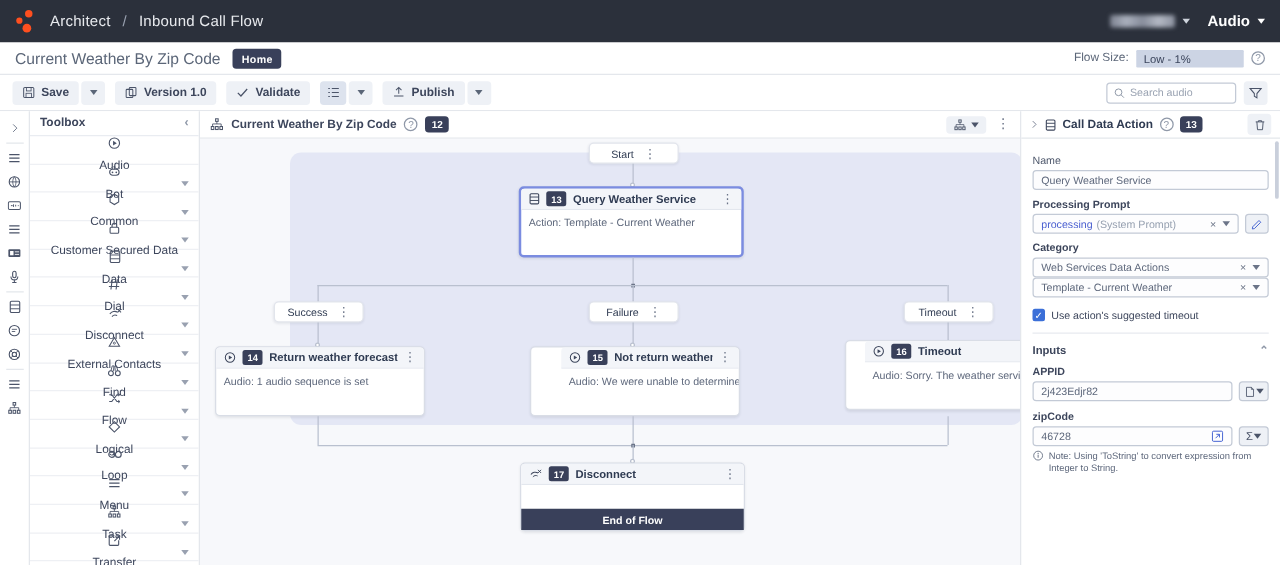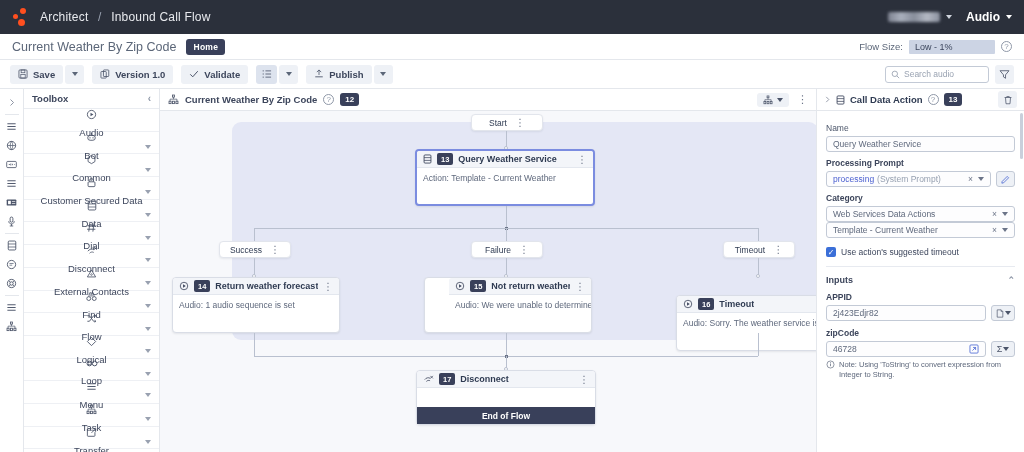--- a/index.html
+++ b/index.html
@@ -654,21 +654,21 @@
                   <path d="M6.5 5.3 L10.8 8 L6.5 10.7Z" fill="#3d465c"></path>
                 </svg>
               </span>
             <span class="num">15</span>
             <span class="ttl">Not return weather forecast</span>
             <span class="kb">⋮</span>
           </div>
           <div class="node-body">Audio: We were unable to determine the current w...</div>
         </div>
 
-        <div class="node" style="left:516px; top:184px; width:168px; height:56px;">
+        <div class="node" style="left:516px; top:161px; width:168px; height:56px;padding-left:15px;">
           <div class="node-head">
             <span>
                 <svg width="10" height="10" viewBox="0 0 16 16">
                   <circle cx="8" cy="8" r="6" fill="none" stroke="#3d465c" stroke-width="1.3"></circle>
                   <path d="M6.5 5.3 L10.8 8 L6.5 10.7Z" fill="#3d465c"></path>
                 </svg>
               </span>
             <span class="num">16</span>
             <span class="ttl">Timeout</span>
 

